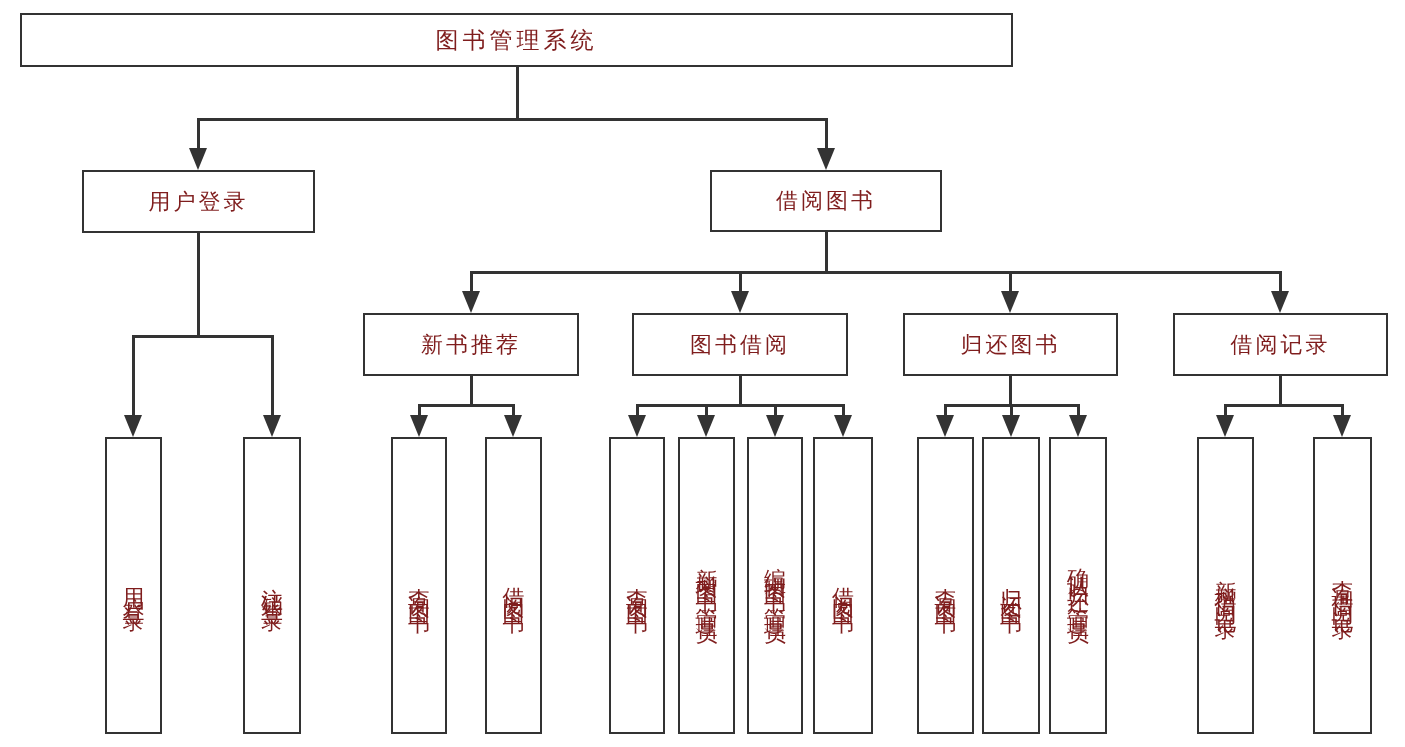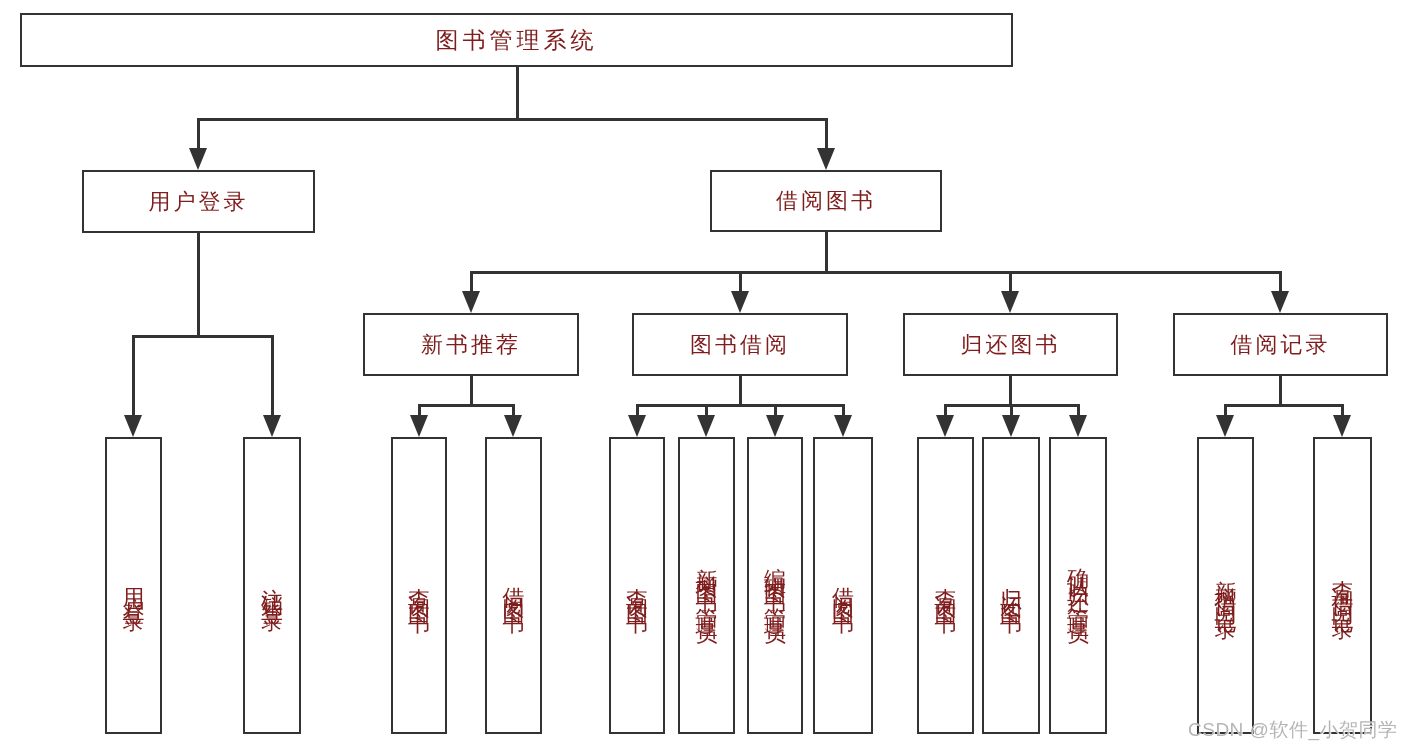--- a/index.html
+++ b/index.html
@@ -173,15 +173,14 @@
     <span>确认归还（管理员）</span>
   </div>
 
   <div class="vbox" style="left:1197px;top:437px;width:57px;height:297px;">
     <span>新增借阅记录</span>
   </div>
   <div class="vbox" style="left:1313px;top:437px;width:59px;height:297px;">
     <span>查询借阅记录</span>
   </div>
 
-  <div class="watermark">CSDN @软件_小贺同学</div>
 
 </div>
 
 </body></html>

